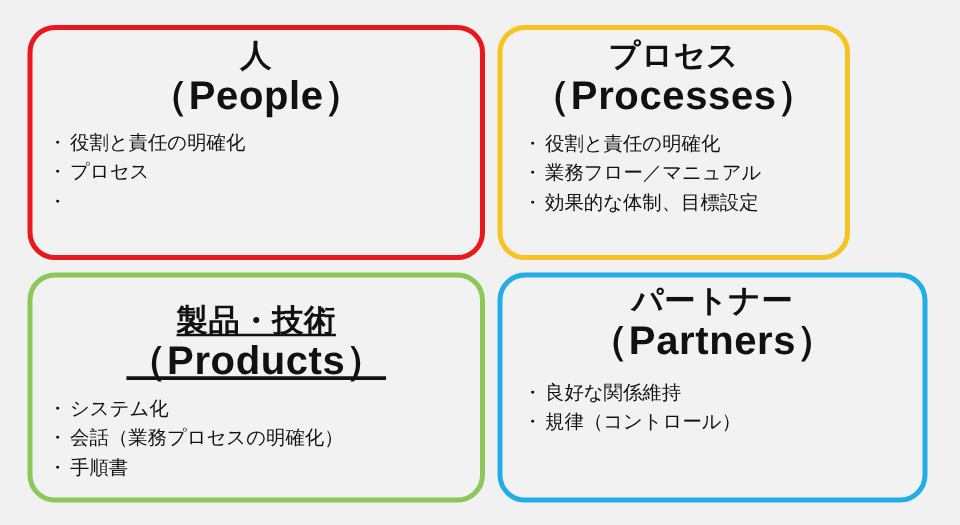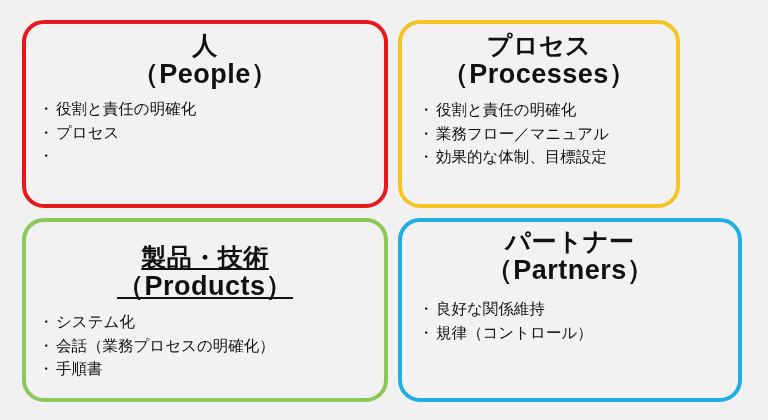--- a/index.html
+++ b/index.html
@@ -47,21 +47,21 @@
     line-height: 1.12;
     letter-spacing: 0.5px;
   }
 
   .q-title .title-ja {
     display: block;
     font-size: 25px;
   }
   .q-title .title-en {
     display: block;
-    font-size: 27px;
+    font-size: 32px;
   }
 
   .q-people   .q-title { margin-top: 7px; }
   .q-process  .q-title { margin-top: 7px; }
   .q-products .q-title { margin-top: 21px; text-decoration: underline; }
   .q-partners .q-title { margin-top: 5px; }
 
   .bullets {
     list-style: none;
     margin: 0;

